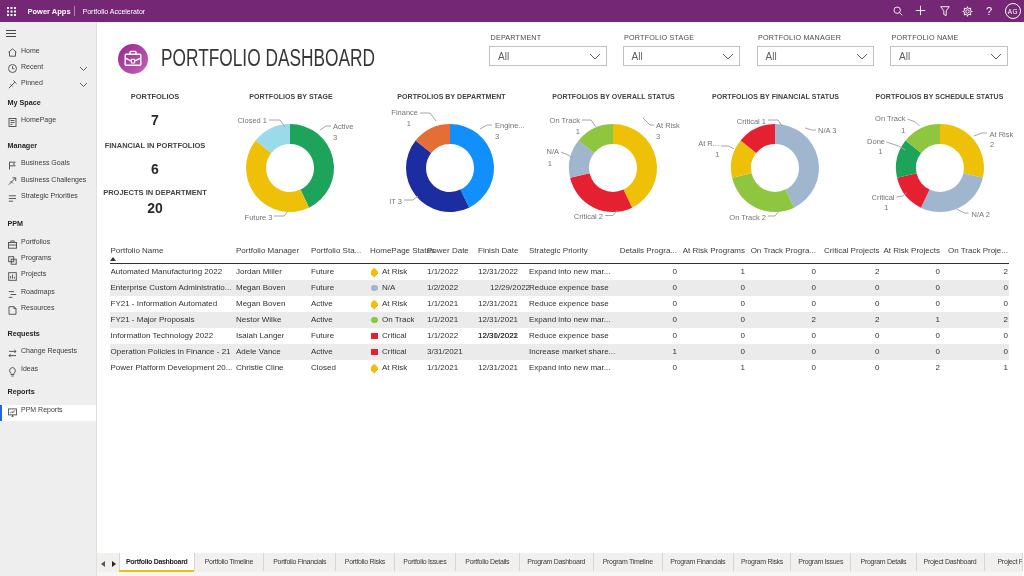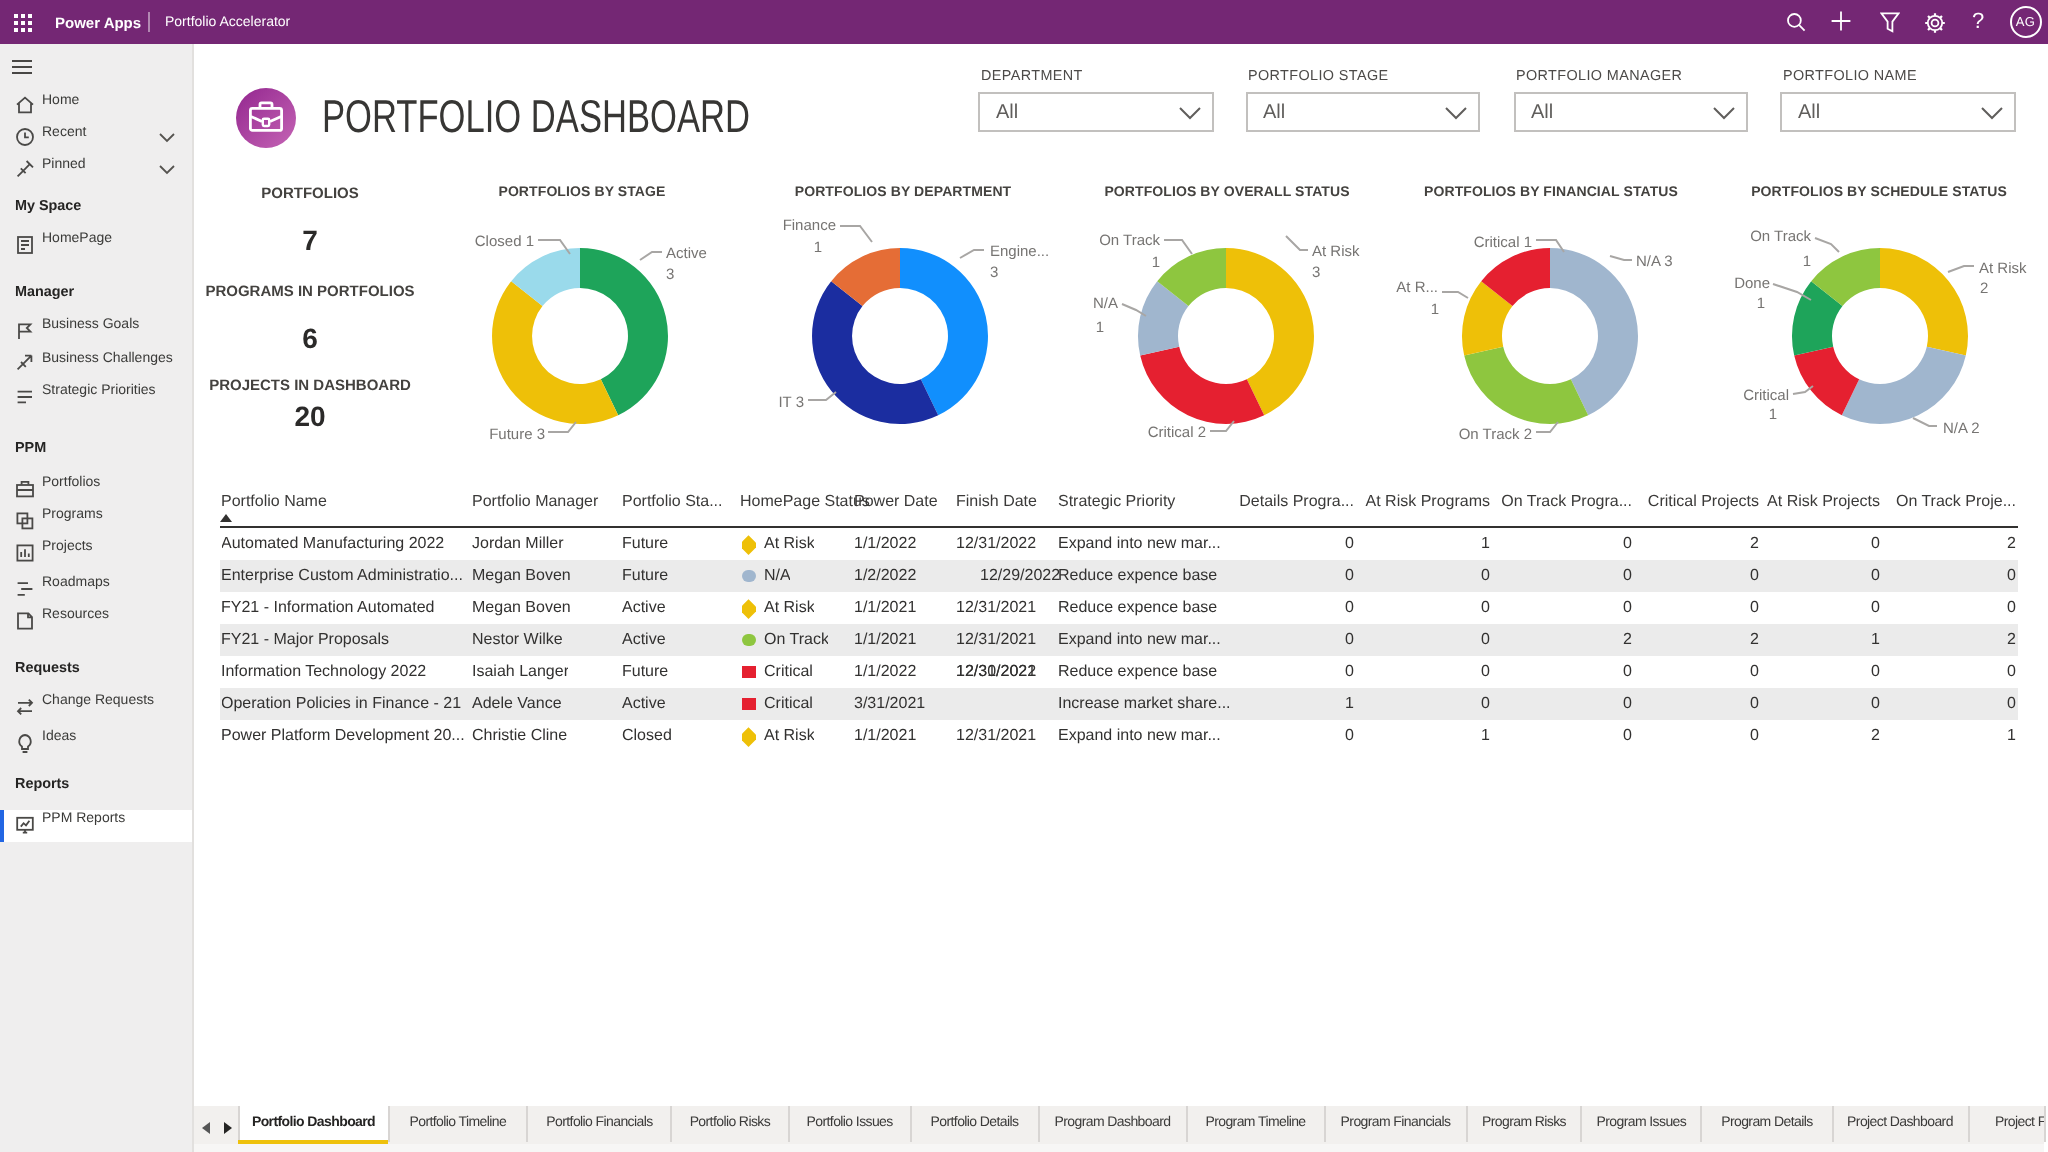--- a/index.html
+++ b/index.html
@@ -179,23 +179,23 @@
 <div class="flab" style="left:891.5px">PORTFOLIO NAME</div>
 <div class="fbox" style="left:890px">
     <span>All</span>
     <svg width="12" height="8" viewBox="0 0 12 8" style="position:absolute;right:5px;top:6px">
       <polyline points="1,1 6,6 11,1" fill="none" stroke="#605e5c" stroke-width="1"></polyline>
     </svg>
   </div>
 
 <div class="klab" style="top:92px">PORTFOLIOS</div>
 <div class="kval" style="top:112px">7</div>
-<div class="klab" style="top:140.5px">PROGRAMS IN PORTFOLIOS</div>
+<div class="klab" style="top:140.5px">FINANCIAL IN PORTFOLIOS</div>
 <div class="kval" style="top:161px">6</div>
-<div class="klab" style="top:187.5px">PROJECTS IN DASHBOARD</div>
+<div class="klab" style="top:187.5px">PROJECTS IN DEPARTMENT</div>
 <div class="kval" style="top:200px">20</div>
 
 <div class="ctitle" style="left:206px;top:93.2px;width:170px">PORTFOLIOS BY STAGE</div>
 <div class="ctitle" style="left:366.5px;top:93.2px;width:170px">PORTFOLIOS BY DEPARTMENT</div>
 <div class="ctitle" style="left:528.5px;top:93.2px;width:170px">PORTFOLIOS BY OVERALL STATUS</div>
 <div class="ctitle" style="left:690.5px;top:93.2px;width:170px">PORTFOLIOS BY FINANCIAL STATUS</div>
 <div class="ctitle" style="left:854.5px;top:93.2px;width:170px">PORTFOLIOS BY SCHEDULE STATUS</div>
 
 <svg class="abs" style="left:208px;top:106px" width="164" height="120" viewBox="0 0 164 120">
     <path d="M82.00 18.00A44 44 0 0 1 101.09 101.64L92.41 83.62A24 24 0 0 0 82.00 38.00Z" fill="#1ea45a"></path>

